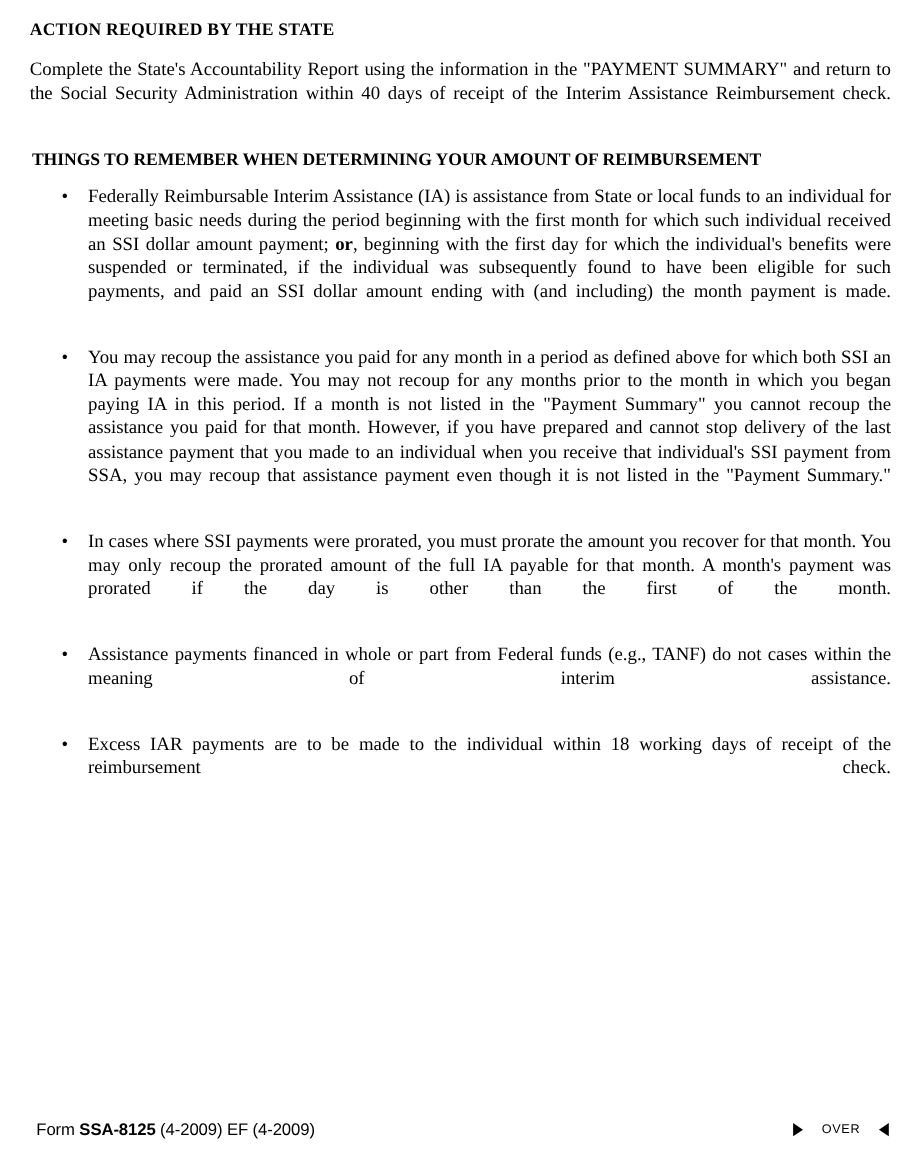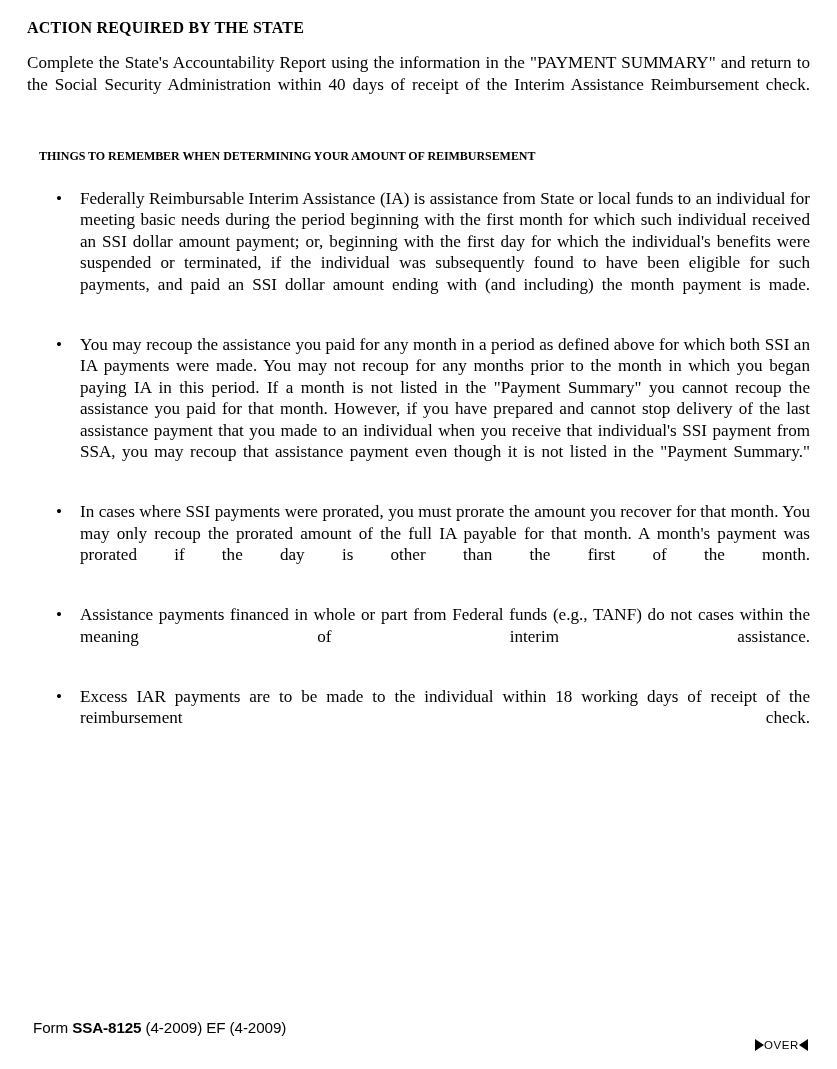--- a/index.html
+++ b/index.html
@@ -38,24 +38,24 @@
     font-weight: bold;
     font-size: 16px;
     line-height: 17px;
     letter-spacing: 0.2px;
     margin: 0;
   }
 
   .heading-large {
     font-family: "Liberation Serif", "DejaVu Serif", serif;
     font-weight: bold;
-    font-size: 12px;
+    font-size: 16px;
     line-height: 20px;
     letter-spacing: -0.05px;
-    margin: 12px;
+    margin: 2px;
     white-space: nowrap;
   }
 
   
   .intro {
     font-size: 17.1px;
     line-height: 21.5px;
     text-align: justify;
     text-justify: inter-word;
     margin: 0;
@@ -93,21 +93,21 @@
   }
   
   ul.bullets > li .txt::after,
   .intro::after {
     content: "";
     display: inline-block;
     width: 100%;
   }
   .txt { display: block; }
 
-  b.inline-bold { font-weight: normal; }
+  b.inline-bold { font-weight: bold; }
 
   
   .footer {
     position: absolute;
     left: 33px;
     top: 1019px;
     width: 775px;
     height: 30px;
   }
   .form-id {
@@ -120,28 +120,28 @@
     white-space: nowrap;
     letter-spacing: -0.1px;
   }
   .form-id .code {
     font-weight: bold;
     margin-top: 39px;
   }
   .over-marker {
     position: absolute;
     right: 0;
-    top: 19px;
+    top: 1px;
     font-family: "Liberation Sans", "DejaVu Sans", sans-serif;
     font-size: 11.5px;
     line-height: 14px;
     letter-spacing: 0.6px;
     display: flex;
     align-items: center;
-    gap: 0;
+    gap: 17px;
     white-space: nowrap;
   }
   .tri {
     display: inline-block;
     width: 0;
     height: 0;
     border-top: 6px solid transparent;
     border-bottom: 6px solid transparent;
   }
   .tri-right {

